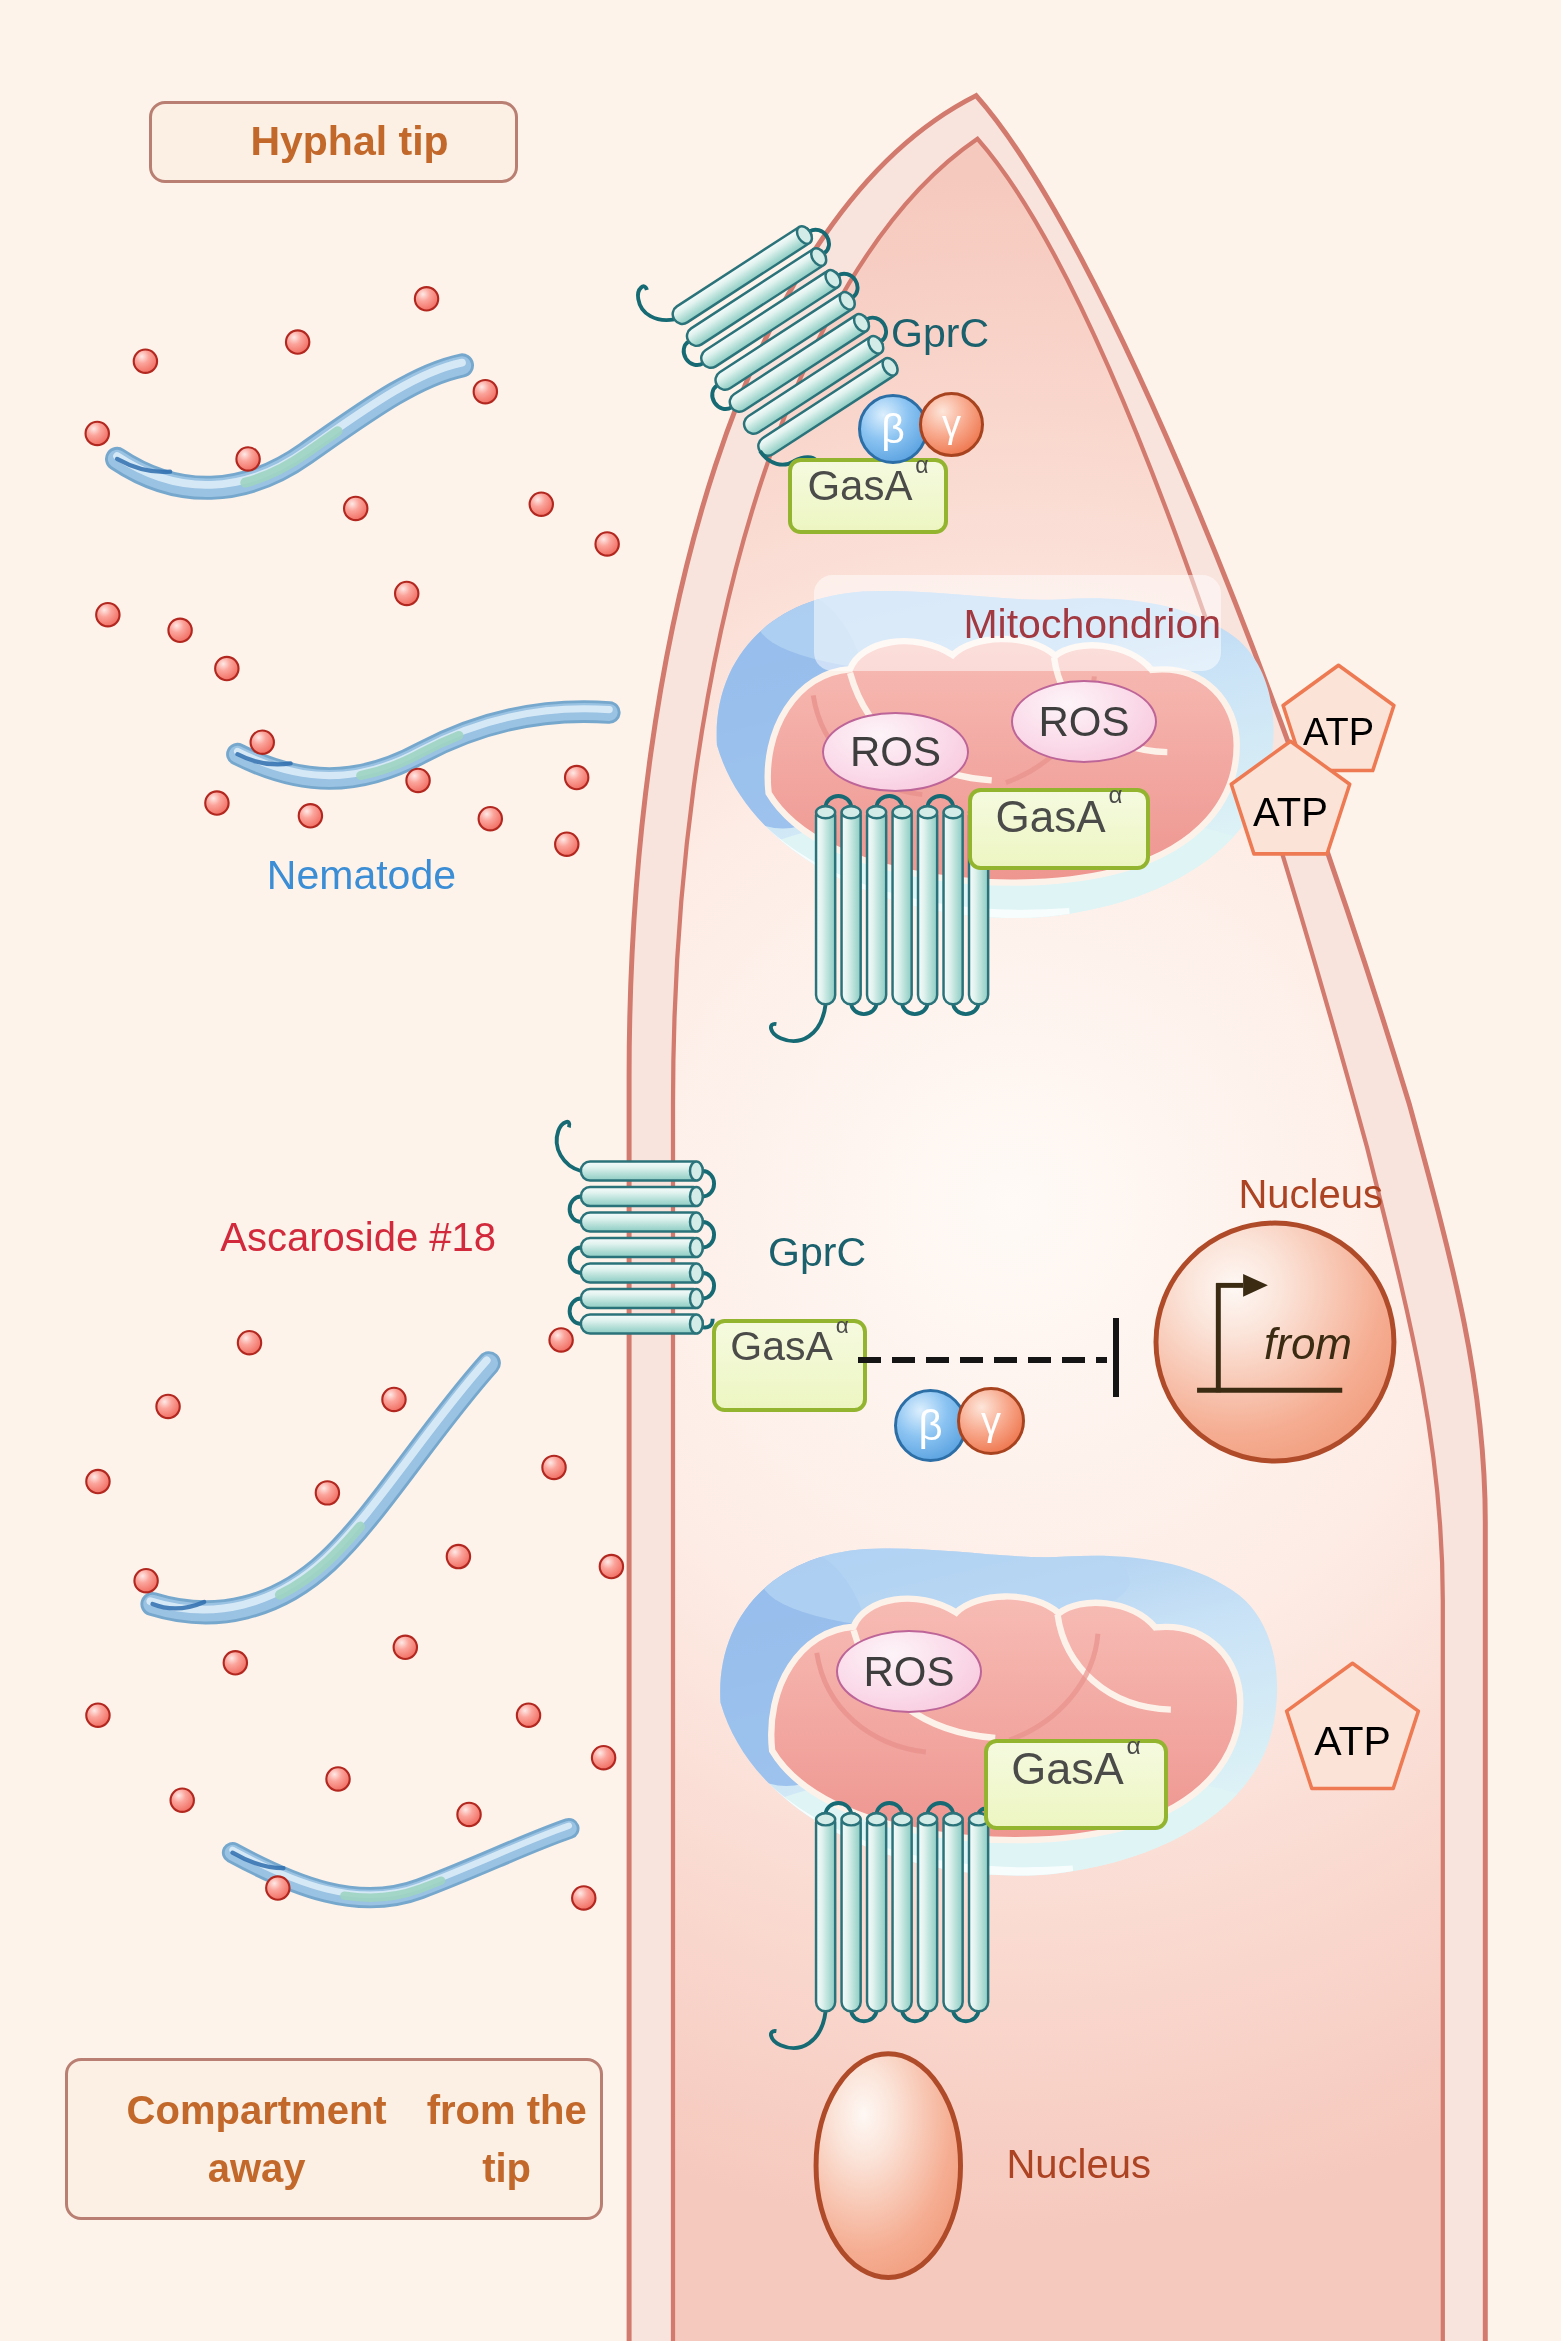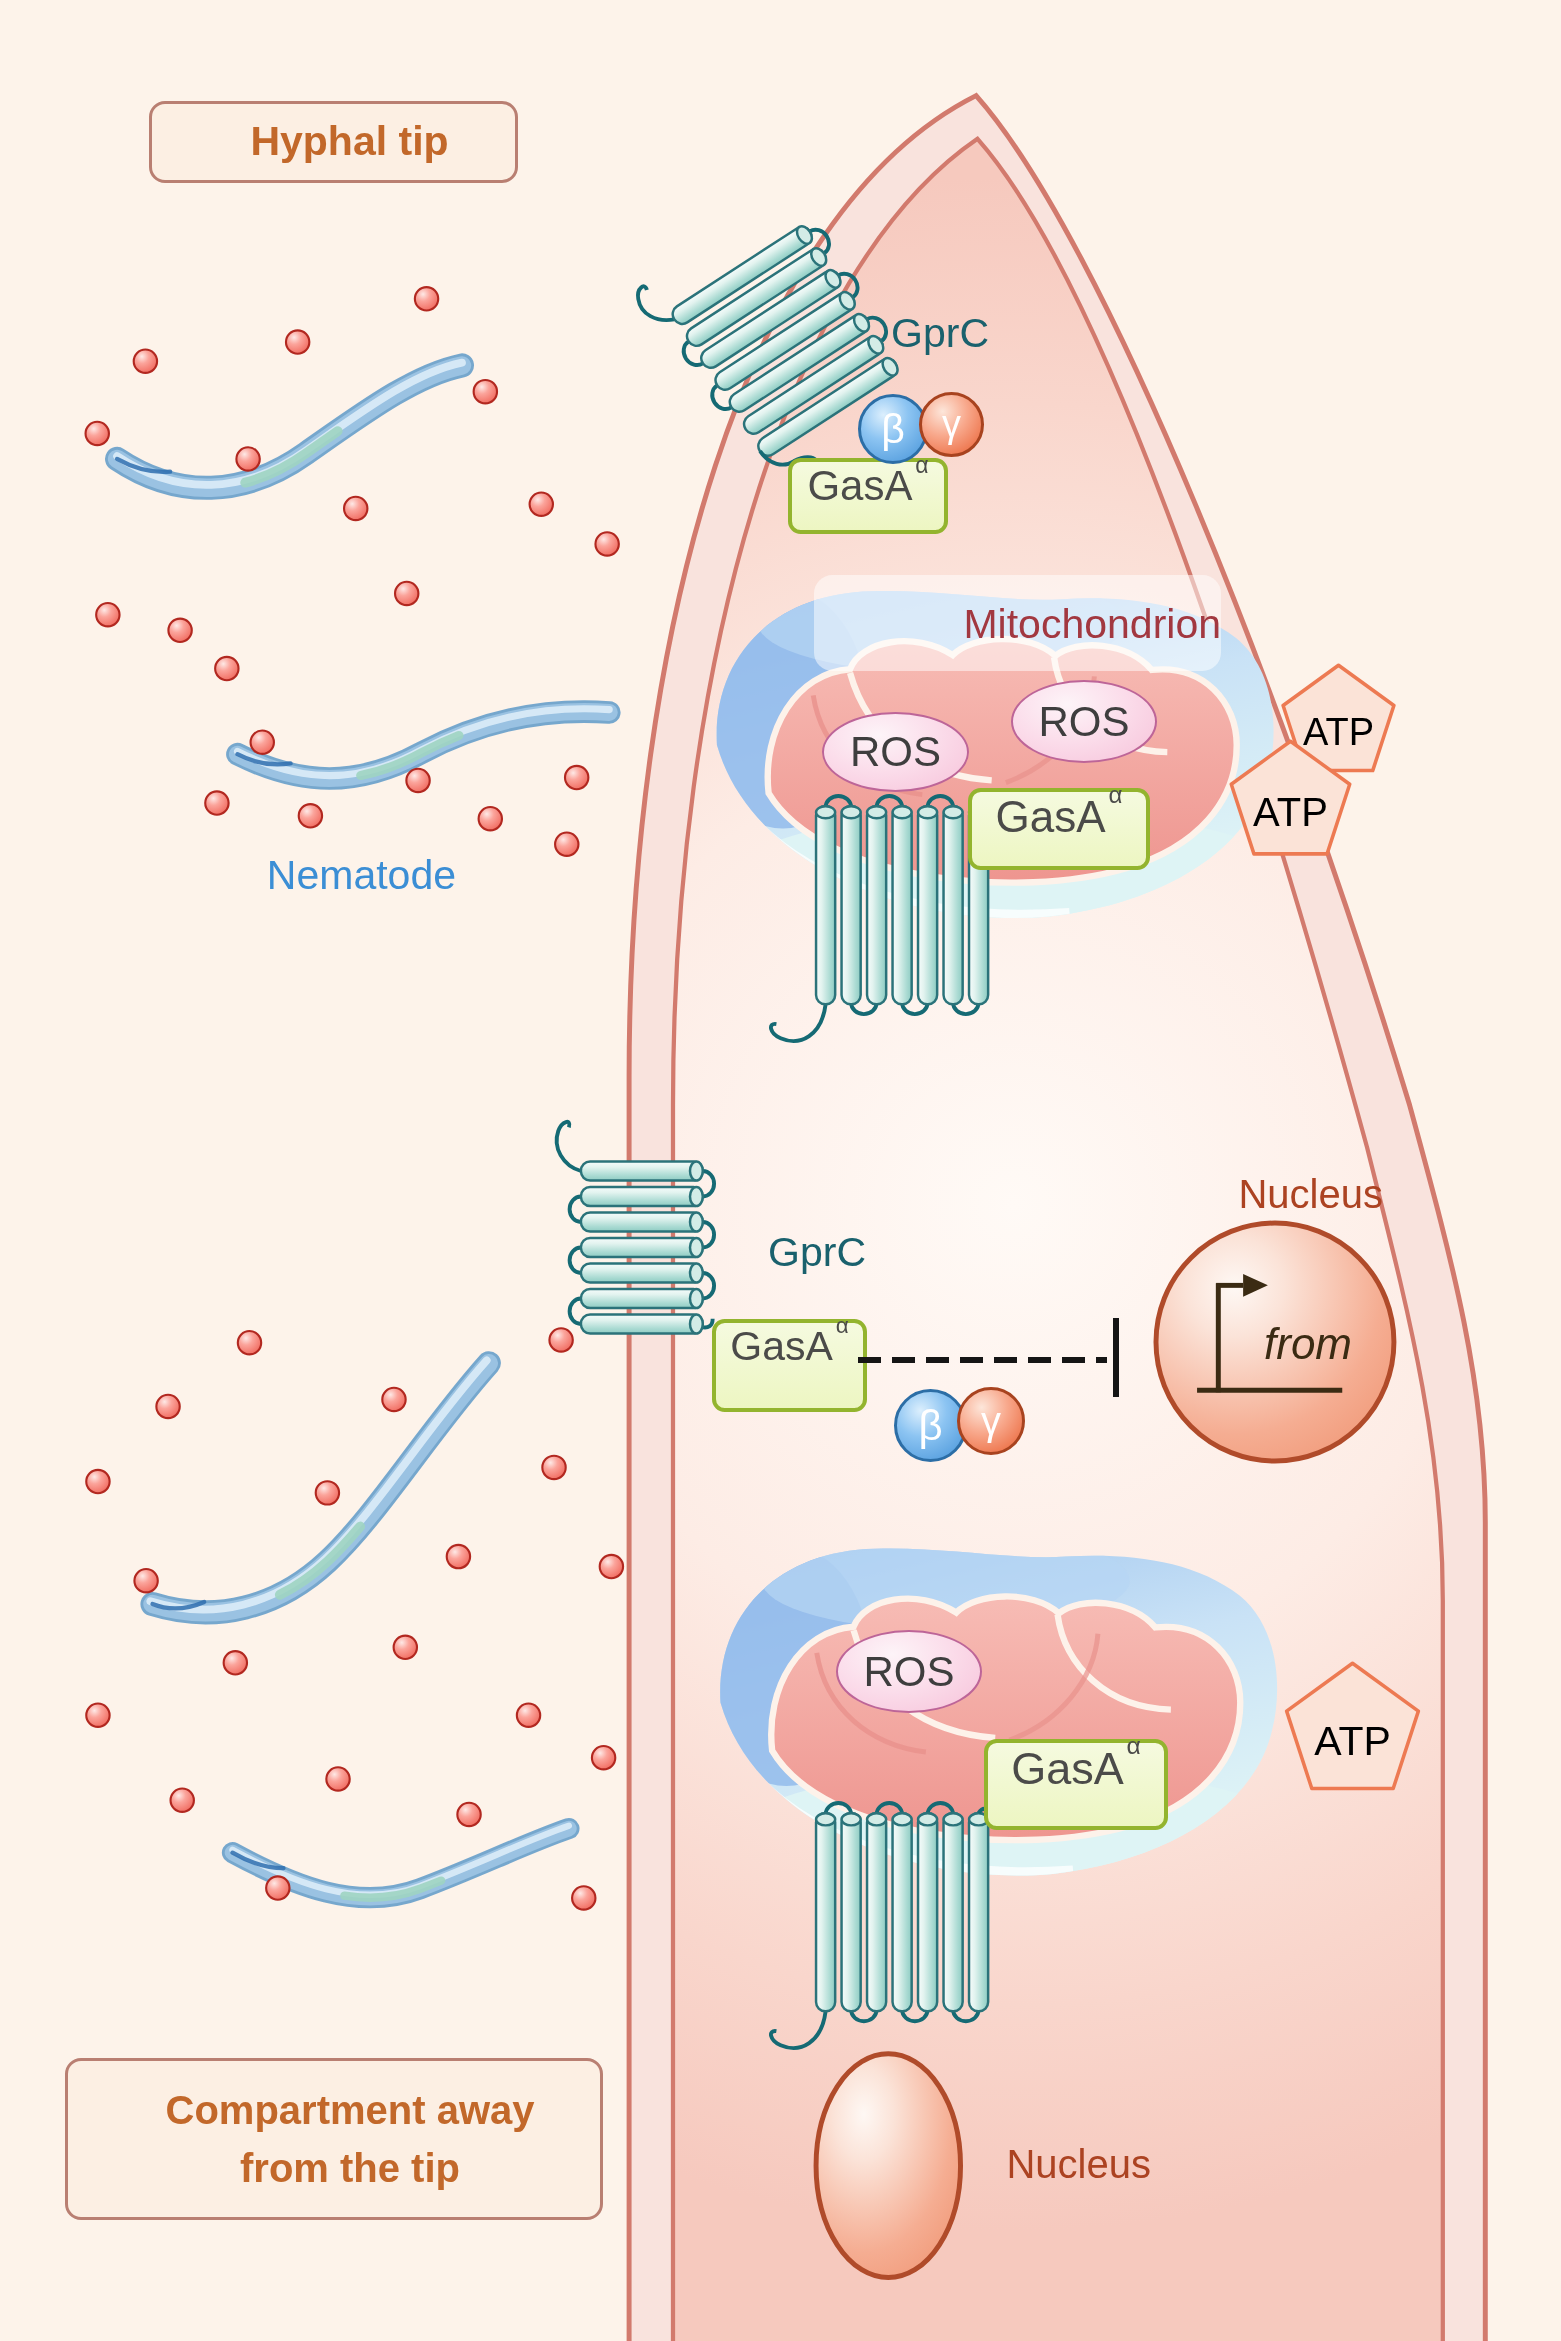--- a/index.html
+++ b/index.html
@@ -257,27 +257,28 @@
     <polygon points="1755,1799 1790,1815 1755,1831" fill="#3b2b13"></polygon>
   </g>
 
   <ellipse cx="1254" cy="3058" rx="102" ry="158" fill="url(#nucG)" stroke="#b04b2a" stroke-width="7"></ellipse>
 </svg>
 
 <div class="overlay titlebox" style="left:149px;top:101px;width:331px;height:76px;font-size:41px;">
   <span>Hyphal tip</span>
 </div>
 
-<div class="overlay titlebox" style="left:65px;top:2058px;width:500px;height:156px;font-size:40px;flex-direction:column;">
+<div class="overlay titlebox" style="left:65px;top:2058px;width:500px;height:156px;font-size:40px;flex-direction:row;">
   <span>Compartment away</span>
   <span>from the tip</span>
 </div>
 
 <div class="lbl" style="left:173px;top:852px;width:283px;font-size:41px;color:#3b8ed5;">Nematode</div>
 
+<div class="lbl" style="left:71px;top:1215px;width:425px;font-size:40px;color:#d3293c;">Ascaroside #18</div>
 
 <div class="lbl" style="left:847px;top:310px;width:142px;font-size:41px;color:#1a616d;">GprC</div>
 
 <div class="lbl" style="left:724px;top:1229px;width:142px;font-size:41px;color:#1a616d;">GprC</div>
 
 <div class="band" style="left:814px;top:575px;width:407px;height:96px;"></div>
 <div class="lbl" style="left:814px;top:601px;width:407px;font-size:41px;color:#a23840;">Mitochondrion</div>
 
 <div class="lbl" style="left:1171px;top:1172px;width:212px;font-size:40px;color:#ac4322;">Nucleus</div>
 

